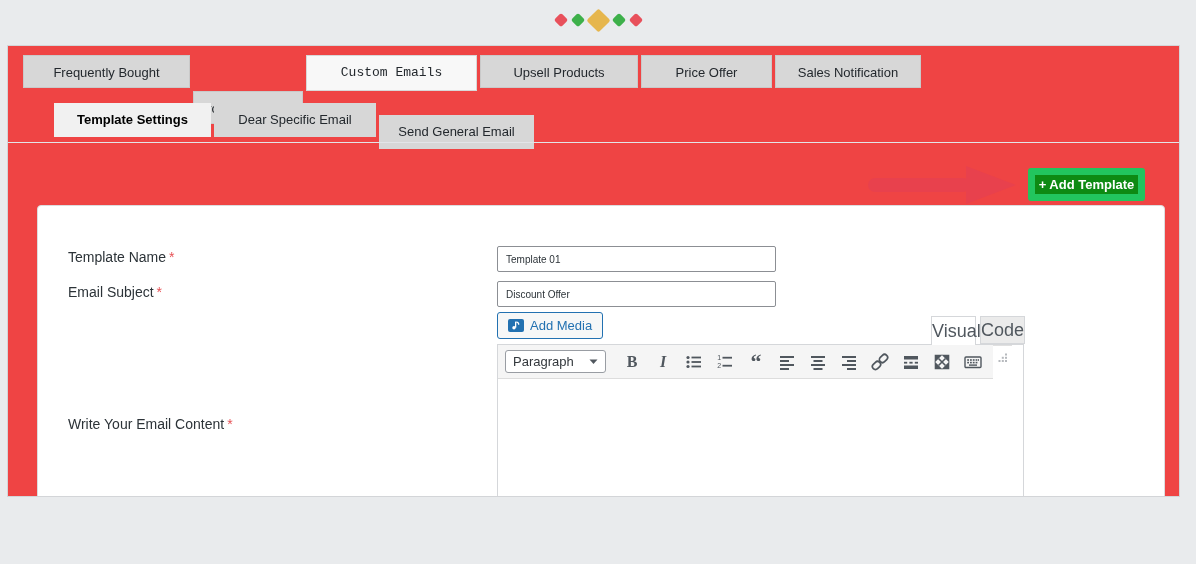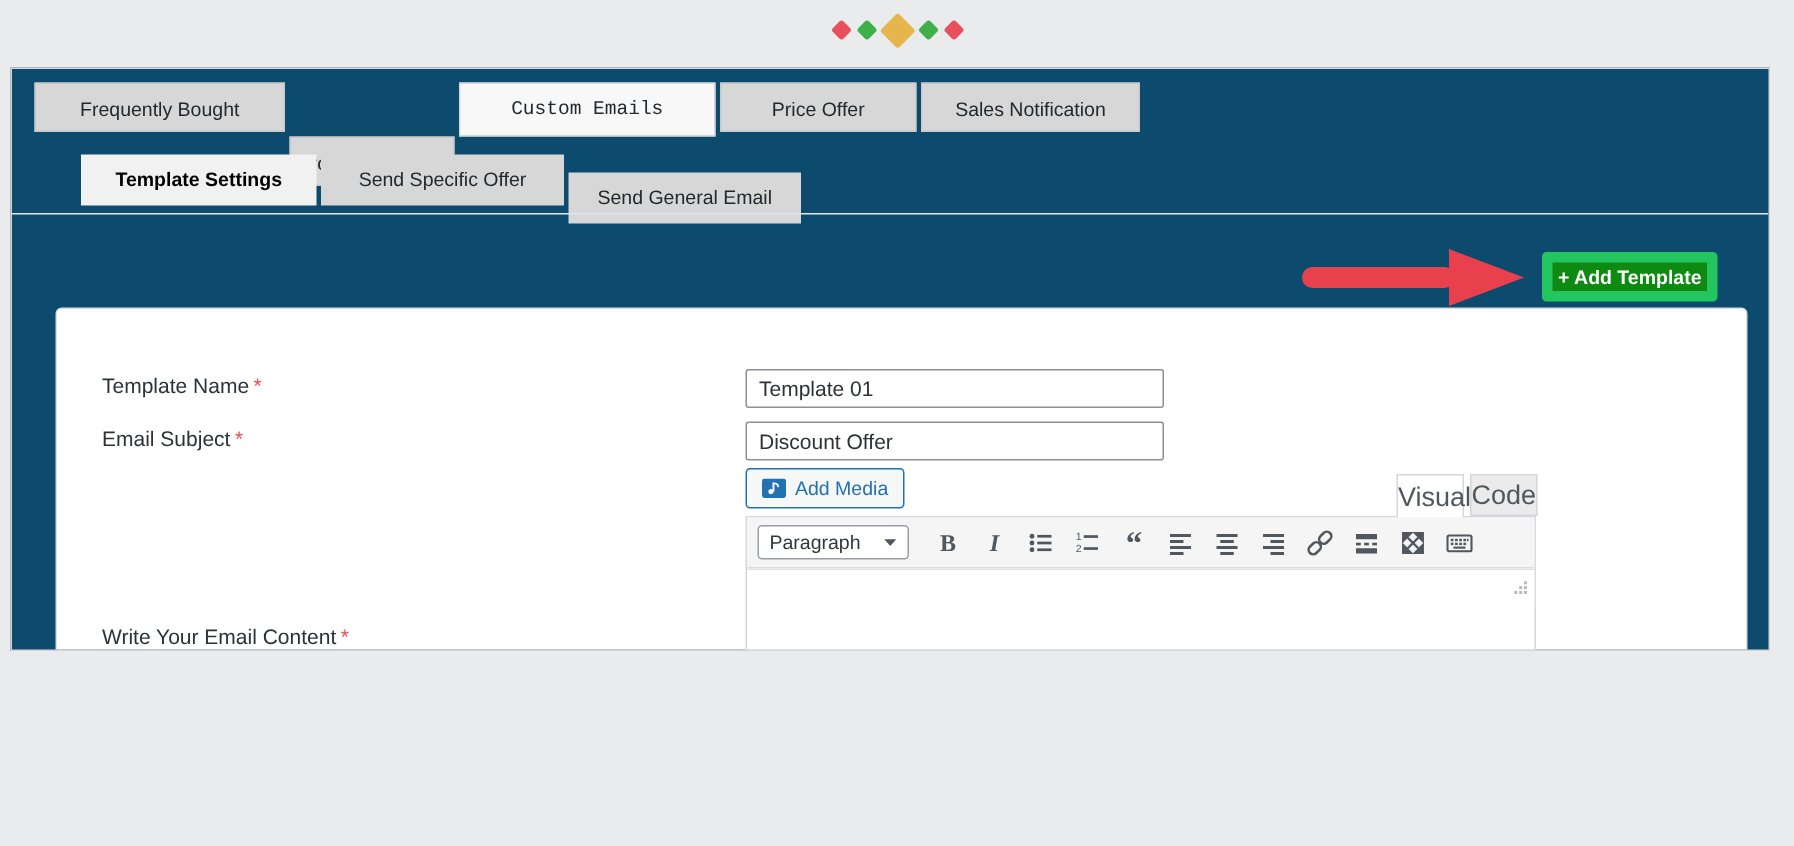--- a/index.html
+++ b/index.html
@@ -15,22 +15,22 @@
   .logo { position:absolute; top:8px; left:0; width:100%; height:24px;
           display:flex; align-items:center; justify-content:center; gap:7px; }
   .diamond { transform:rotate(45deg); border-radius:2px; }
   .d-sm { width:10px; height:10px; }
   .d-lg { width:17px; height:17px; }
   .d-red { background:#e8505b; }
   .d-green { background:#3db04a; }
   .d-gold { background:#e6b64d; }
 
   
-  .panel { position:absolute; left:7px; top:45px; width:1173px; height:389px;
-           background:#0c4a6e; border:1px solid #d3d5d8; overflow:hidden; }
+  .panel { position:absolute; left:7px; top:45px; width:1173px; height:452px;
+           background:#ef4444; border:1px solid #d3d5d8; overflow:hidden; }
 
   
   .main-tabs { position:absolute; left:15px; top:9px; display:flex; gap:3px; }
   .main-tab { height:33px; line-height:33px; text-align:center; font-size:13px;
               background:#d7d7d7; border:1px solid #c9c9c9; color:#23282d; cursor:pointer; }
   .main-tab.active { background:#f8f8f8; border-color:#d8d8d8; height:36px;font-family:Liberation Mono, monospace; }
   .mt-0 { width:167px; } .mt-1 { width:110px;margin-top:36px; } .mt-2 { width:171px; }
   .mt-3 { width:158px; } .mt-4 { width:131px; } .mt-5 { width:146px; }
 
   
@@ -50,40 +50,40 @@
   .red-arrow { position:absolute; left:858px; top:117px; width:152px; height:44px; }
 
   
   .form-box { position:absolute; left:29px; top:159px; width:1128px; height:400px;
               background:#fff; border:1px solid #dcdcde; border-radius:4px; }
   .f-label { position:absolute; left:30px; font-size:14px; color:#2c3338; white-space:nowrap; }
   .req { color:#e65054; margin-left:3px; }
   .lbl-1 { top:43px; } .lbl-2 { top:78px; } .lbl-3 { top:210px; }
 
   .f-input { position:absolute; left:459px; width:279px; height:26px;
-             border:1px solid #8c8f94; border-radius:2px; font-size:14px; color:#2c3338;
+             border:1px solid #8c8f94; border-radius:2px; font-size:10px; color:#2c3338;
              padding:0 8px; font-family:"Liberation Sans", sans-serif; background:#fff; }
   .inp-1 { top:40px; } .inp-2 { top:75px; }
 
   
   .media-btn { position:absolute; left:459px; top:106px; height:27px; padding:0 10px;
                display:flex; align-items:center; gap:6px; background:#f6f7f7;
                border:1px solid #2271b1; border-radius:3px; color:#2271b1; font-size:13px;
                cursor:pointer; font-family:"Liberation Sans", sans-serif; }
 
   
   .editor-mode { position:absolute; top:110px; height:29px; width:45px; font-size:18px;
                  color:#50575e; border:1px solid #d5d7da; cursor:pointer;
                  font-family:"Liberation Sans", sans-serif; }
   .mode-visual { left:893px; background:#fff; border-bottom:none; z-index:2; }
   .mode-code { left:942px; background:#ebebeb; height:28px; }
 
   
   .editor { position:absolute; left:459px; top:138px; width:527px; height:195px;
-            border:1px solid #d5d7da; background:#fff; display:flex; flex-direction:column; }
+            border:1px solid #d5d7da; background:#fff; display:flex; flex-direction:row; }
   .ed-toolbar { height:34px; background:#f5f5f5; border-bottom:1px solid #dddddd;
                 display:flex; align-items:center; padding:0 7px; gap:4px; }
   .para-select { width:101px; height:23px; background:#fff; border:1px solid #999da3;
                  border-radius:3px; display:flex; align-items:center; justify-content:space-between;
                  padding:0 7px; font-size:13px; color:#32373c; cursor:pointer; margin-right:8px; }
   .tb { width:27px; height:25px; background:transparent; border:1px solid transparent;
         display:flex; align-items:center; justify-content:center; cursor:pointer; padding:0; }
   .tb svg { display:block; }
   .ed-content { flex:1; padding:7px 10px; font-size:13.5px; line-height:30px;
                 color:#32373c; overflow:hidden; cursor:text; }
@@ -101,27 +101,28 @@
   <span class="diamond d-sm d-green"></span>
   <span class="diamond d-sm d-red"></span>
 </div>
 
 <div class="panel">
 
   <div class="main-tabs">
     <div class="main-tab mt-0">Frequently Bought</div>
     <div class="main-tab mt-1">Product Discount</div>
     <div class="main-tab mt-2 active">Custom Emails</div>
+    <div class="main-tab mt-3">Upsell Products</div>
     <div class="main-tab mt-4">Price Offer</div>
     <div class="main-tab mt-5">Sales Notification</div>
   </div>
 
   <div class="sub-tabs">
     <div class="sub-tab st-0 active">Template Settings</div>
-    <div class="sub-tab st-1">Send Specific Offer</div>
+    <div class="sub-tab st-1">Dear Specific Email</div>
     <div class="sub-tab st-2">Send General Email</div>
   </div>
 
   <div class="divider"></div>
 
   <svg class="red-arrow" viewBox="0 0 152 44">
     <rect x="2" y="15" width="102" height="14" rx="7" fill="#e8414d"></rect>
     <polygon points="100,3 150,22 100,41" fill="#e8414d"></polygon>
   </svg>
 

